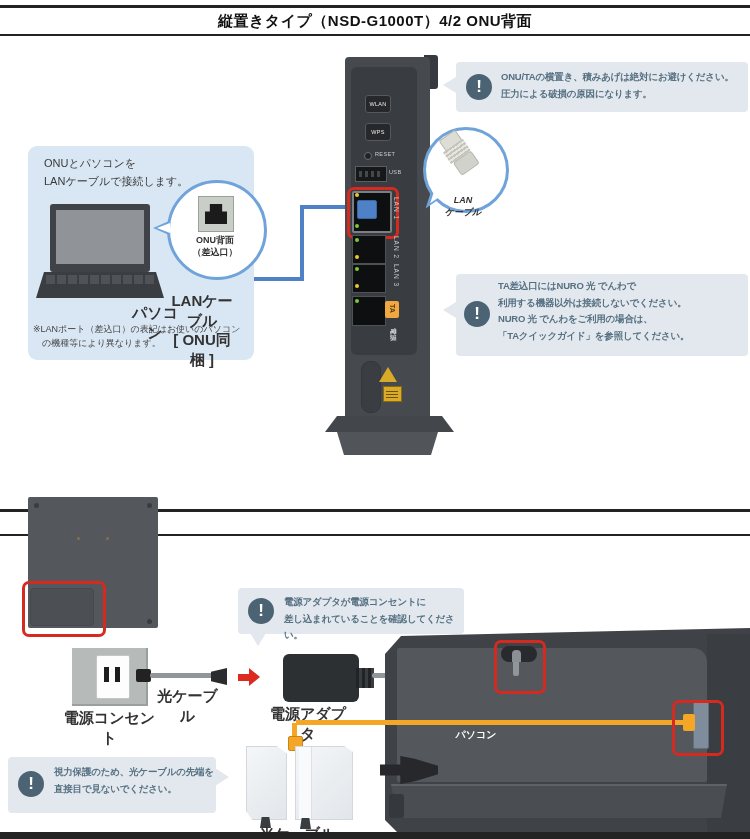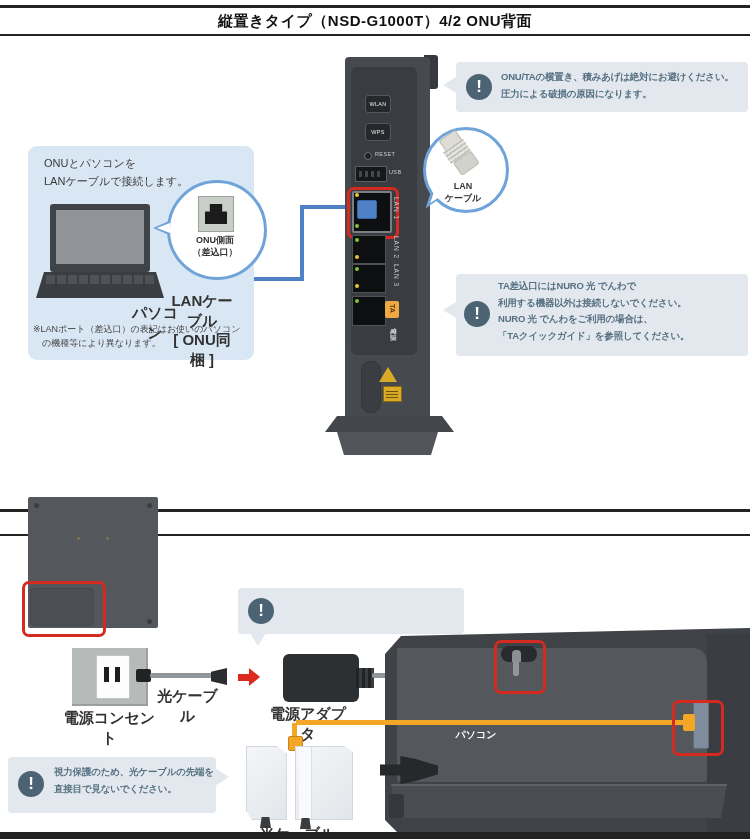--- a/index.html
+++ b/index.html
@@ -60,21 +60,21 @@
 [ ONU同梱 ]</div>
   <div class="abs" style="left:33px;top:323px;font-size:9px;line-height:1.5;color:#444;white-space:pre-line;">※LANポート（差込口）の表記はお使いのパソコン
 　の機種等により異なります。</div>
 
   <div class="tri" style="left:153px;top:221px;border-right:16px solid #6fa3d9;border-top:7px solid transparent;border-bottom:7px solid transparent;"></div>
   <div class="badge-circle" style="left:167px;top:180px;width:94px;height:94px;"></div>
   <div class="tri" style="left:157px;top:223px;border-right:13px solid #fff;border-top:5px solid transparent;border-bottom:5px solid transparent;"></div>
   <div class="abs" style="left:198px;top:196px;width:34px;height:34px;background:#c9cec9;border:1px solid #9aa09a;">
     <div class="abs" style="left:6px;top:7px;width:22px;height:20px;background:#1b1b1b;clip-path:polygon(0 38%,22% 38%,22% 0,78% 0,78% 38%,100% 38%,100% 100%,0 100%);"></div>
   </div>
-  <div class="lbl" style="left:179px;top:235px;width:72px;font-size:9px;">ONU側面
+  <div class="lbl" style="left:179px;top:235px;width:72px;font-size:9px;">ONU背面
 （差込口）</div>
 
   <div class="abs" style="left:424px;top:55px;width:14px;height:34px;background:#36393d;border-radius:0 3px 3px 0;"></div>
   <div class="abs" style="left:345px;top:57px;width:85px;height:363px;background:#46494e;border-radius:4px 4px 2px 2px;"></div>
   <div class="abs" style="left:351px;top:67px;width:66px;height:288px;background:#393c41;border-radius:6px;"></div>
 
   <div class="dev-btn" style="left:365px;top:95px;">WLAN</div>
   <div class="dev-btn" style="left:365px;top:123px;">WPS</div>
   <div class="abs" style="left:364px;top:152px;width:6px;height:6px;border-radius:50%;background:#222;border:1px solid #6a6e72;"></div>
   <div class="abs" style="left:375px;top:151px;font-size:5.5px;color:#c8cbce;letter-spacing:0.4px;">RESET</div>
@@ -115,21 +115,21 @@
   <div class="abs" style="left:337px;top:432px;width:101px;height:23px;background:#515459;clip-path:polygon(0 0,101px 0,94px 23px,7px 23px);"></div>
 
   <div class="tri" style="left:428px;top:193px;border-top:18px solid #6fa3d9;border-right:14px solid transparent;transform:rotate(18deg);"></div>
   <div class="badge-circle" style="left:423px;top:127px;width:80px;height:80px;"></div>
   <div class="tri" style="left:432px;top:192px;border-top:13px solid #fff;border-right:10px solid transparent;transform:rotate(18deg);"></div>
   <div class="abs" style="left:446px;top:132px;width:24px;height:42px;transform:rotate(-35deg);">
     <div class="abs" style="left:3px;top:0;width:18px;height:12px;background:#ddddd6;border:1px solid #b8b8b0;border-radius:2px;"></div>
     <div class="abs" style="left:0;top:12px;width:24px;height:14px;background:repeating-linear-gradient(0deg,#c4c4bc 0 2px,#e6e6e0 2px 4px);"></div>
     <div class="abs" style="left:2px;top:26px;width:20px;height:14px;background:#d2d2cc;border:1px solid #b8b8b0;border-radius:3px;"></div>
   </div>
-  <div class="lbl" style="left:433px;top:181px;width:60px;font-size:9px;">LAN
+  <div class="lbl" style="left:433px;top:195px;width:60px;font-size:9px;font-style:italic;">LAN
 ケーブル</div>
 
   <div class="note-box" style="left:456px;top:62px;width:292px;height:50px;"></div>
   <div class="tri" style="left:443px;top:77px;border-right:13px solid #e2e8ee;border-top:8px solid transparent;border-bottom:8px solid transparent;"></div>
   <div class="note-icon" style="left:466px;top:74px;">!</div>
   <div class="note-text" style="left:501px;top:69px;width:245px;">ONU/TAの横置き、積みあげは絶対にお避けください。
 圧力による破損の原因になります。</div>
 
   <div class="note-box" style="left:456px;top:274px;width:292px;height:82px;"></div>
   <div class="tri" style="left:443px;top:302px;border-right:13px solid #e2e8ee;border-top:8px solid transparent;border-bottom:8px solid transparent;"></div>
@@ -149,20 +149,22 @@
     <div class="abs" style="left:119px;top:122px;width:5px;height:5px;border-radius:50%;background:#3a3d40;"></div>
     <div class="abs" style="left:49px;top:40px;width:3px;height:3px;border-radius:50%;background:#8a6f4a;"></div>
     <div class="abs" style="left:78px;top:40px;width:3px;height:3px;border-radius:50%;background:#8a6f4a;"></div>
     <div class="abs" style="left:2px;top:91px;width:62px;height:36px;background:#4c4f54;border:1px solid #45484c;border-radius:4px;"></div>
   </div>
   <div class="redbox" style="left:22px;top:581px;width:78px;height:50px;"></div>
 
   <div class="note-box" style="left:238px;top:588px;width:226px;height:46px;"></div>
   <div class="tri" style="left:250px;top:633px;border-top:13px solid #e2e8ee;border-left:8px solid transparent;border-right:8px solid transparent;"></div>
   <div class="note-icon" style="left:248px;top:598px;">!</div>
+  <div class="note-text" style="left:284px;top:594px;width:178px;">電源アダプタが電源コンセントに
+差し込まれていることを確認してください。</div>
 
   <div class="abs" style="left:72px;top:648px;width:74px;height:56px;background:#b6bbb9;border-right:2px solid #9aa09d;border-bottom:2px solid #9aa09d;">
     <div class="abs" style="left:24px;top:7px;width:32px;height:42px;background:#fdfdfd;border:1px solid #c2c6c4;border-radius:2px;"></div>
     <div class="abs" style="left:32px;top:19px;width:5px;height:15px;background:#1d1d1d;"></div>
     <div class="abs" style="left:43px;top:19px;width:5px;height:15px;background:#1d1d1d;"></div>
   </div>
   <div class="lbl" style="left:62px;top:708px;width:95px;">電源コンセント</div>
 
   <div class="abs" style="left:136px;top:669px;width:15px;height:13px;background:#222;border-radius:2px;"></div>
   <div class="cable-grey" style="left:150px;top:673px;width:64px;height:5px;"></div>

